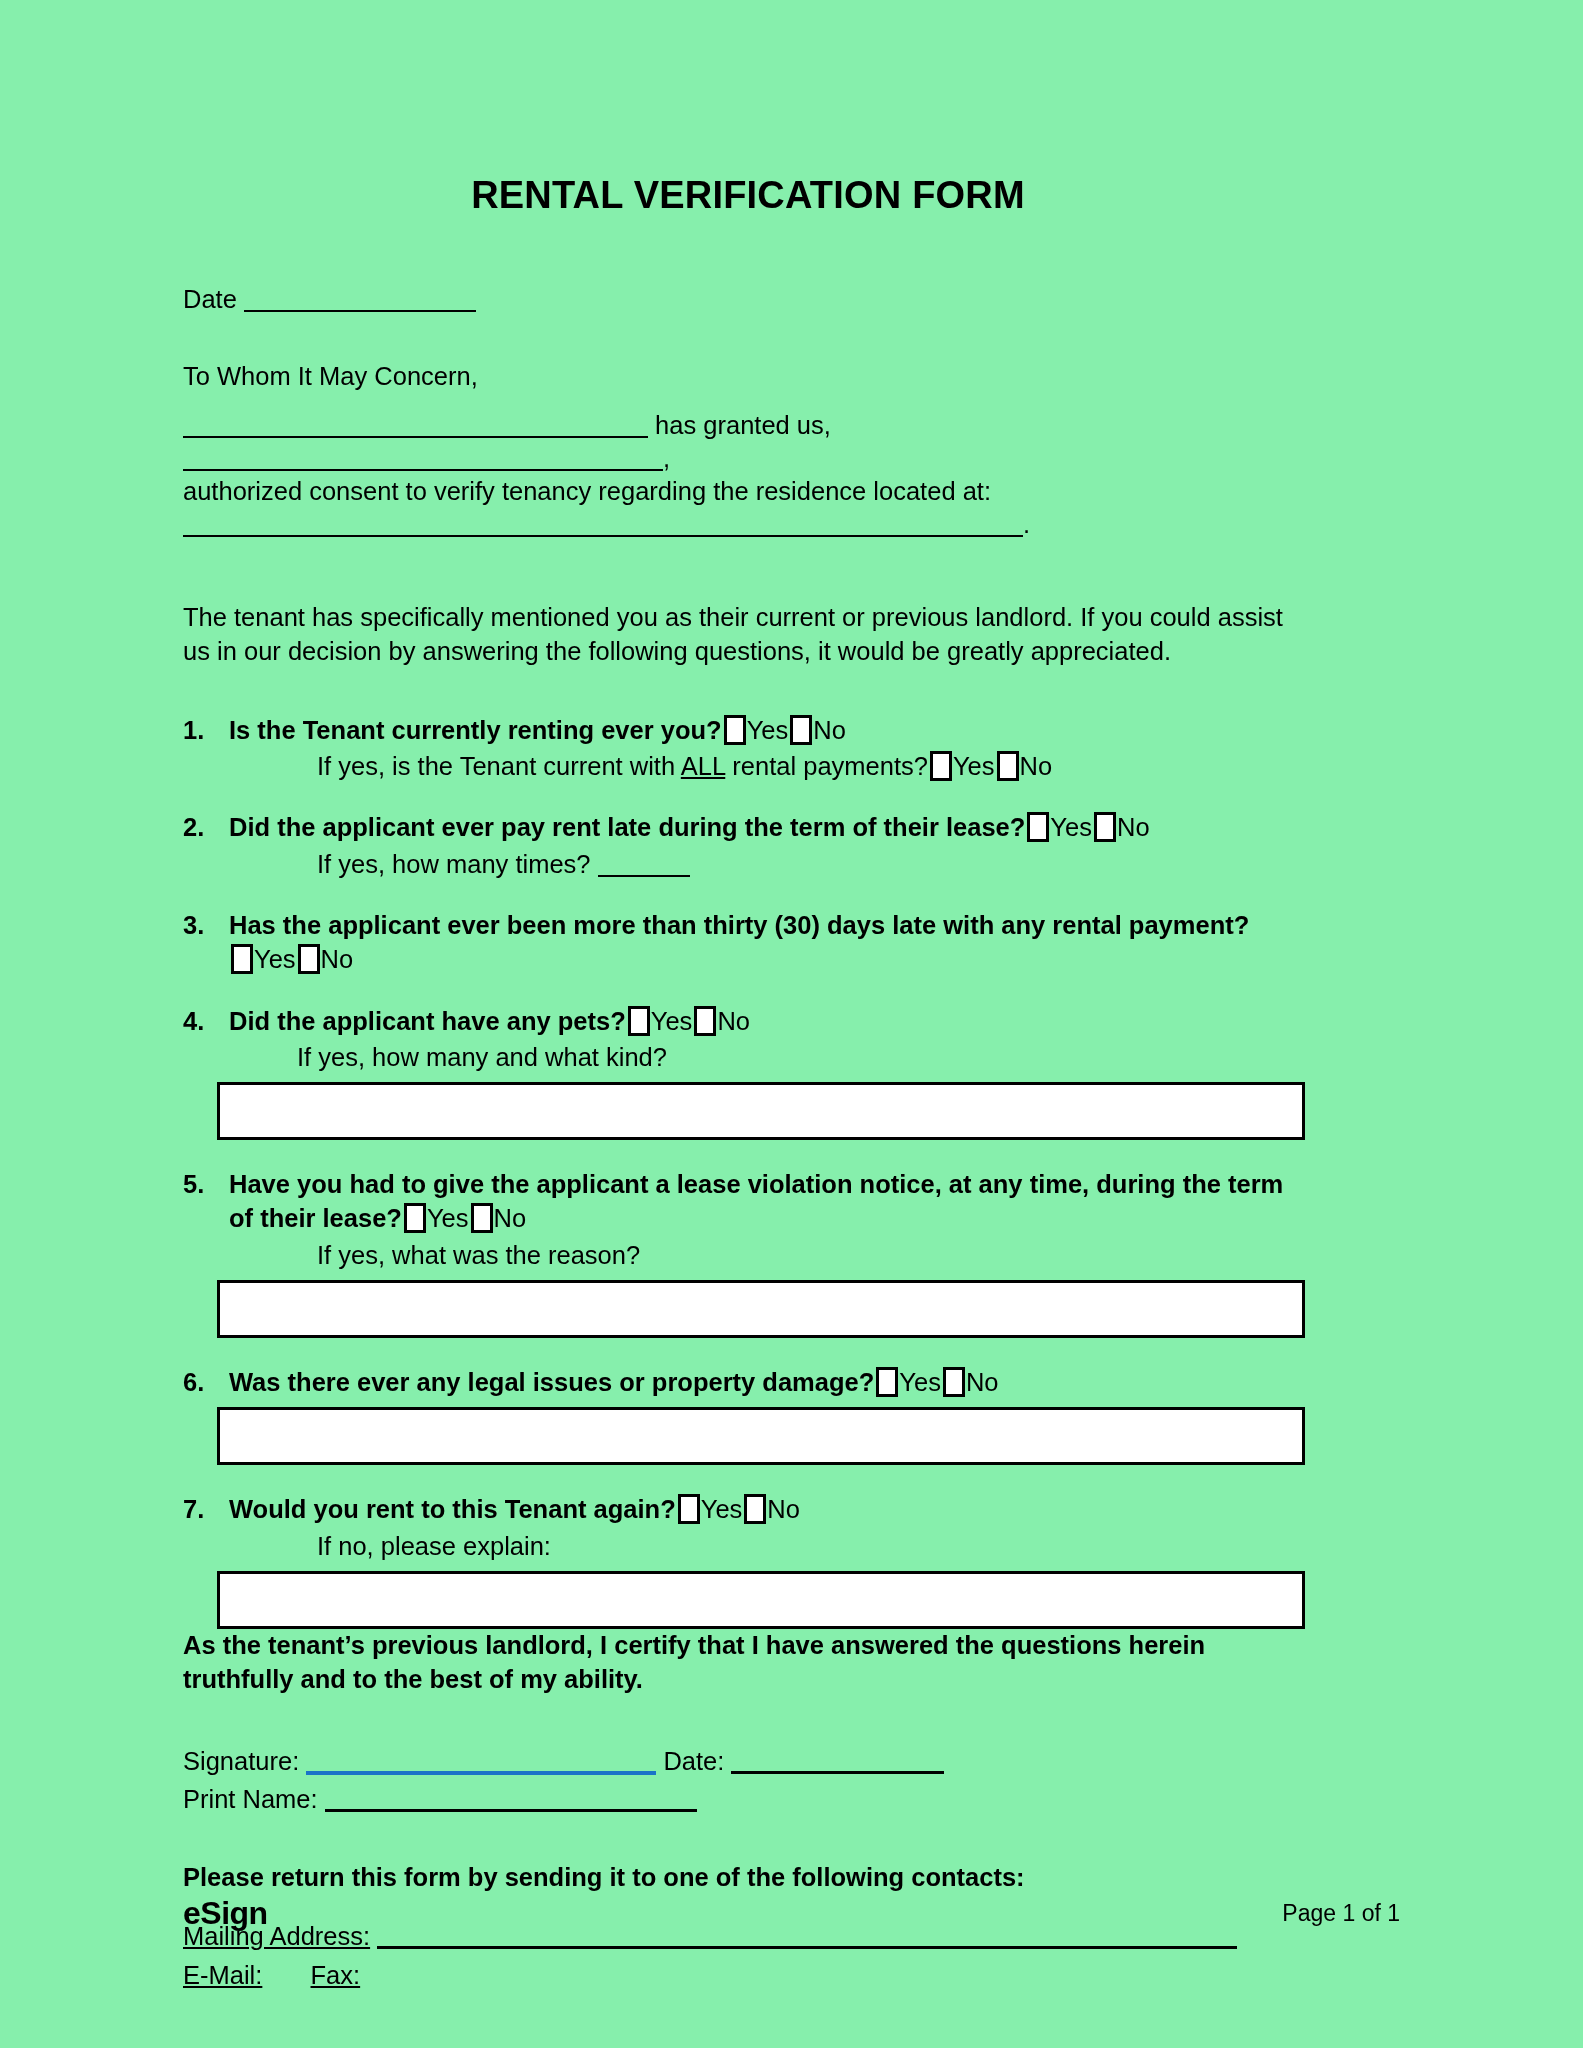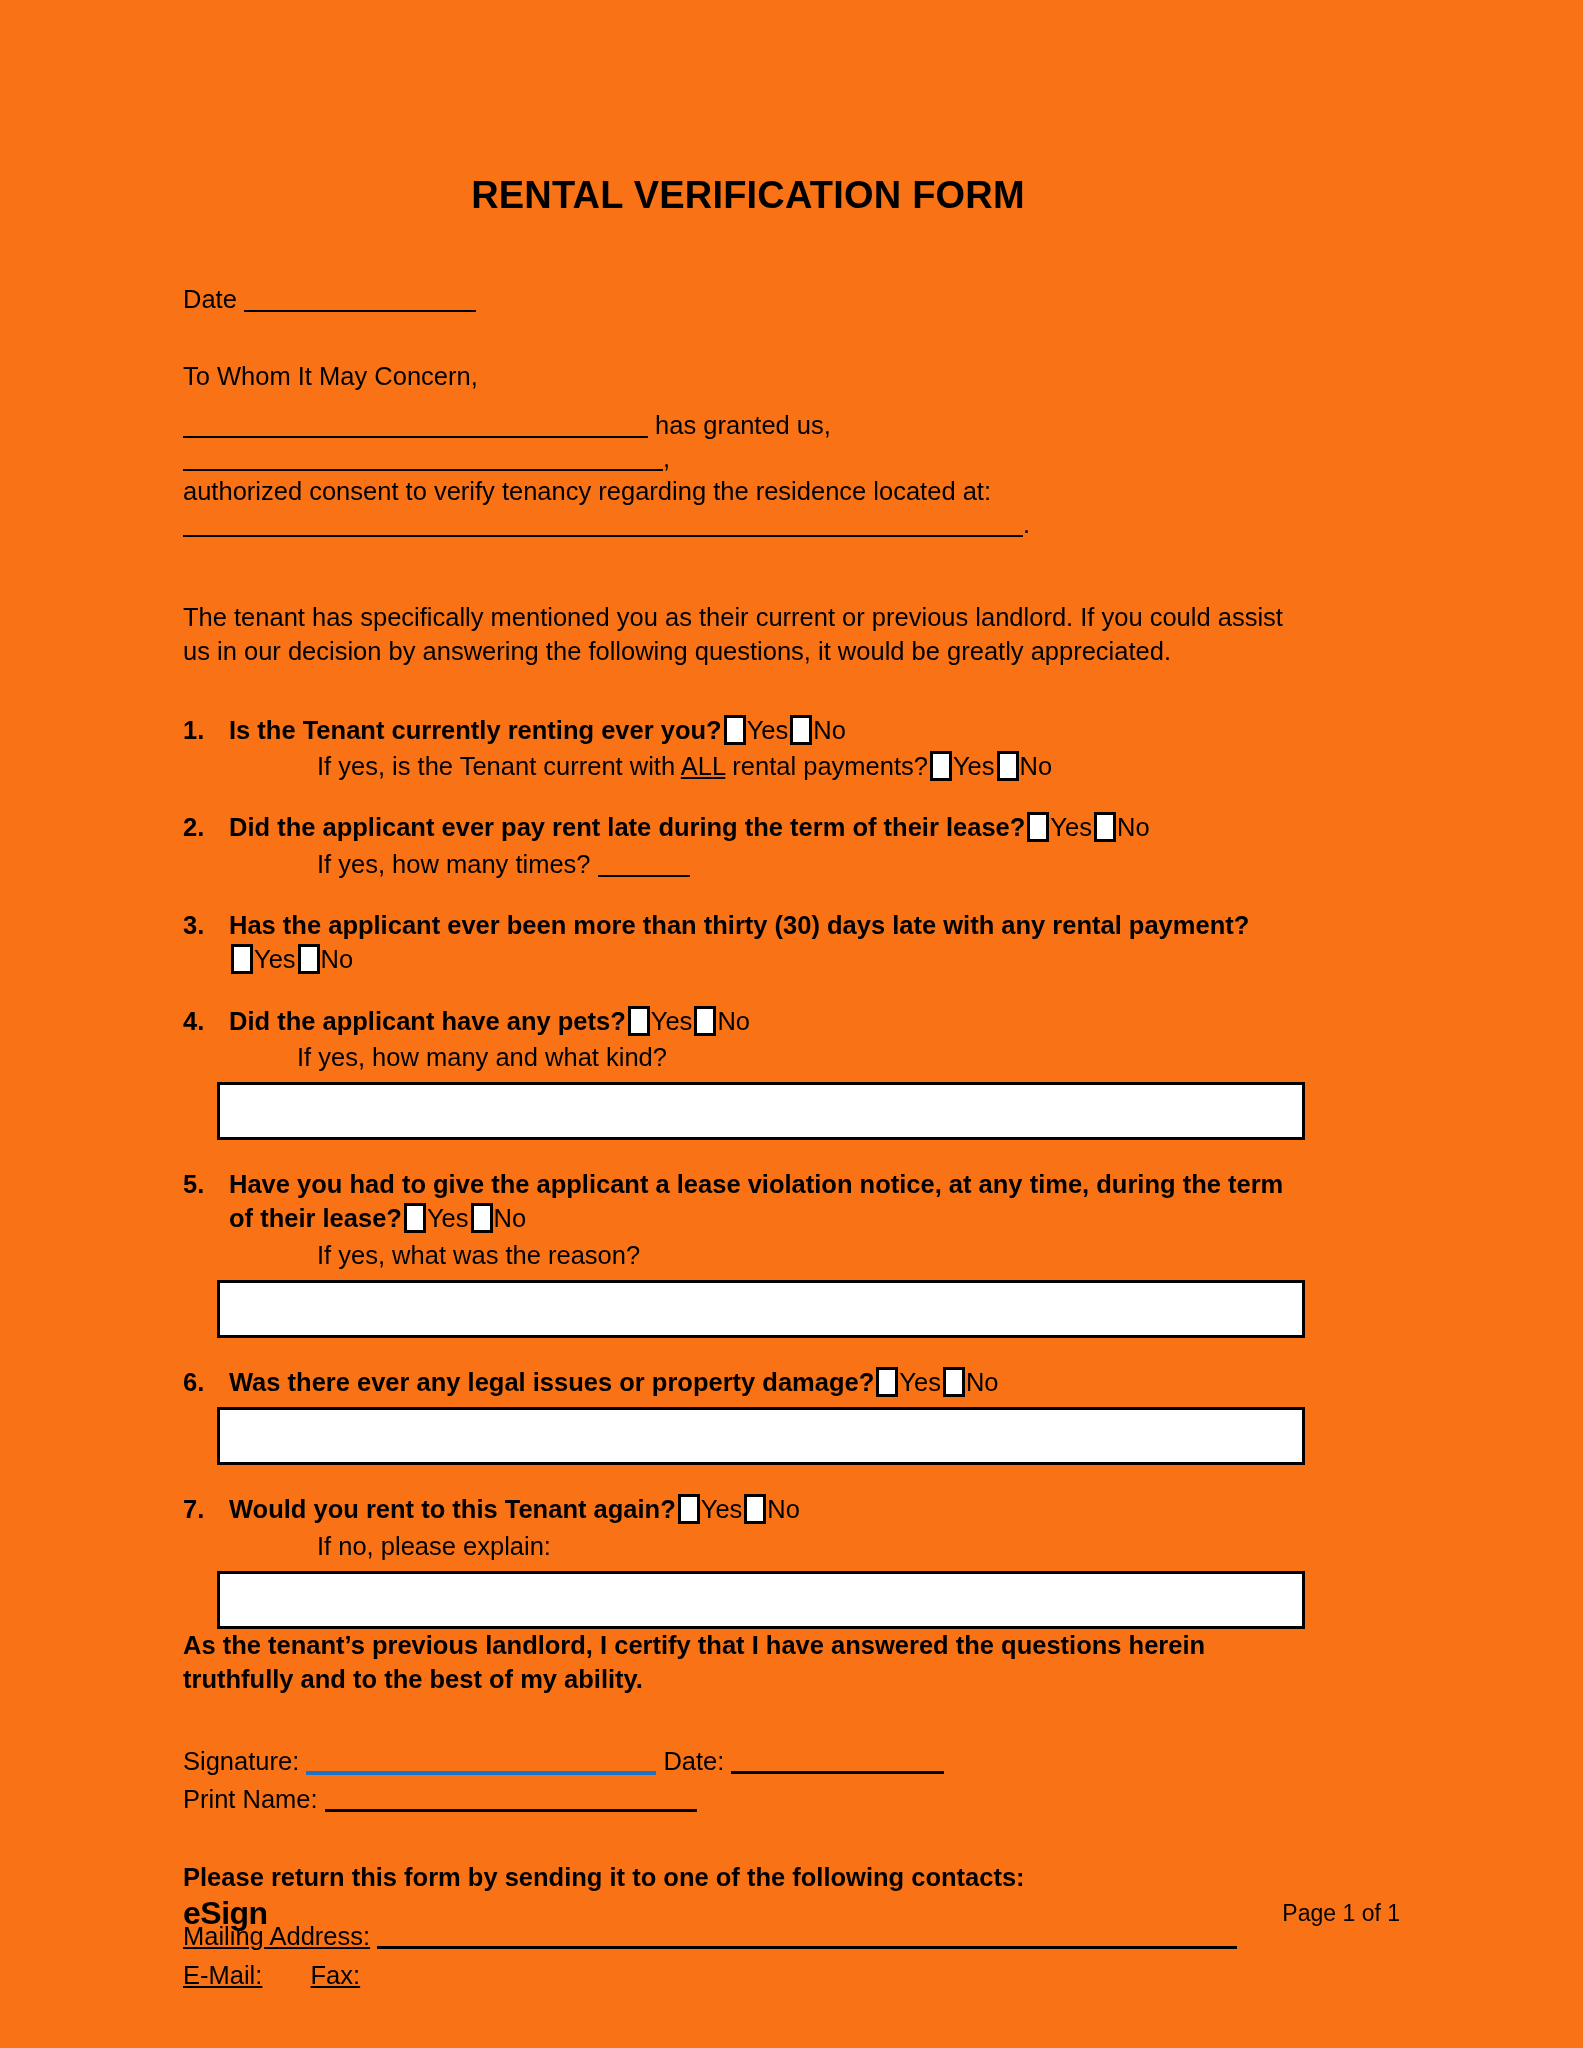--- a/index.html
+++ b/index.html
@@ -8,21 +8,21 @@
     background: #ffffff;
   }
   body {
     font-family: "Liberation Sans", sans-serif;
     color: #000000;
   }
   .page {
     position: relative;
     width: 1583px;
     height: 2048px;
-    background: #f97316;
+    background: #86efac;
     margin: 0 auto;
     overflow: hidden;
     box-sizing: border-box;
   }
   .sheet {
     position: absolute;
     left: 183px;
     top: 0;
     width: 1130px;
     height: 2048px;

